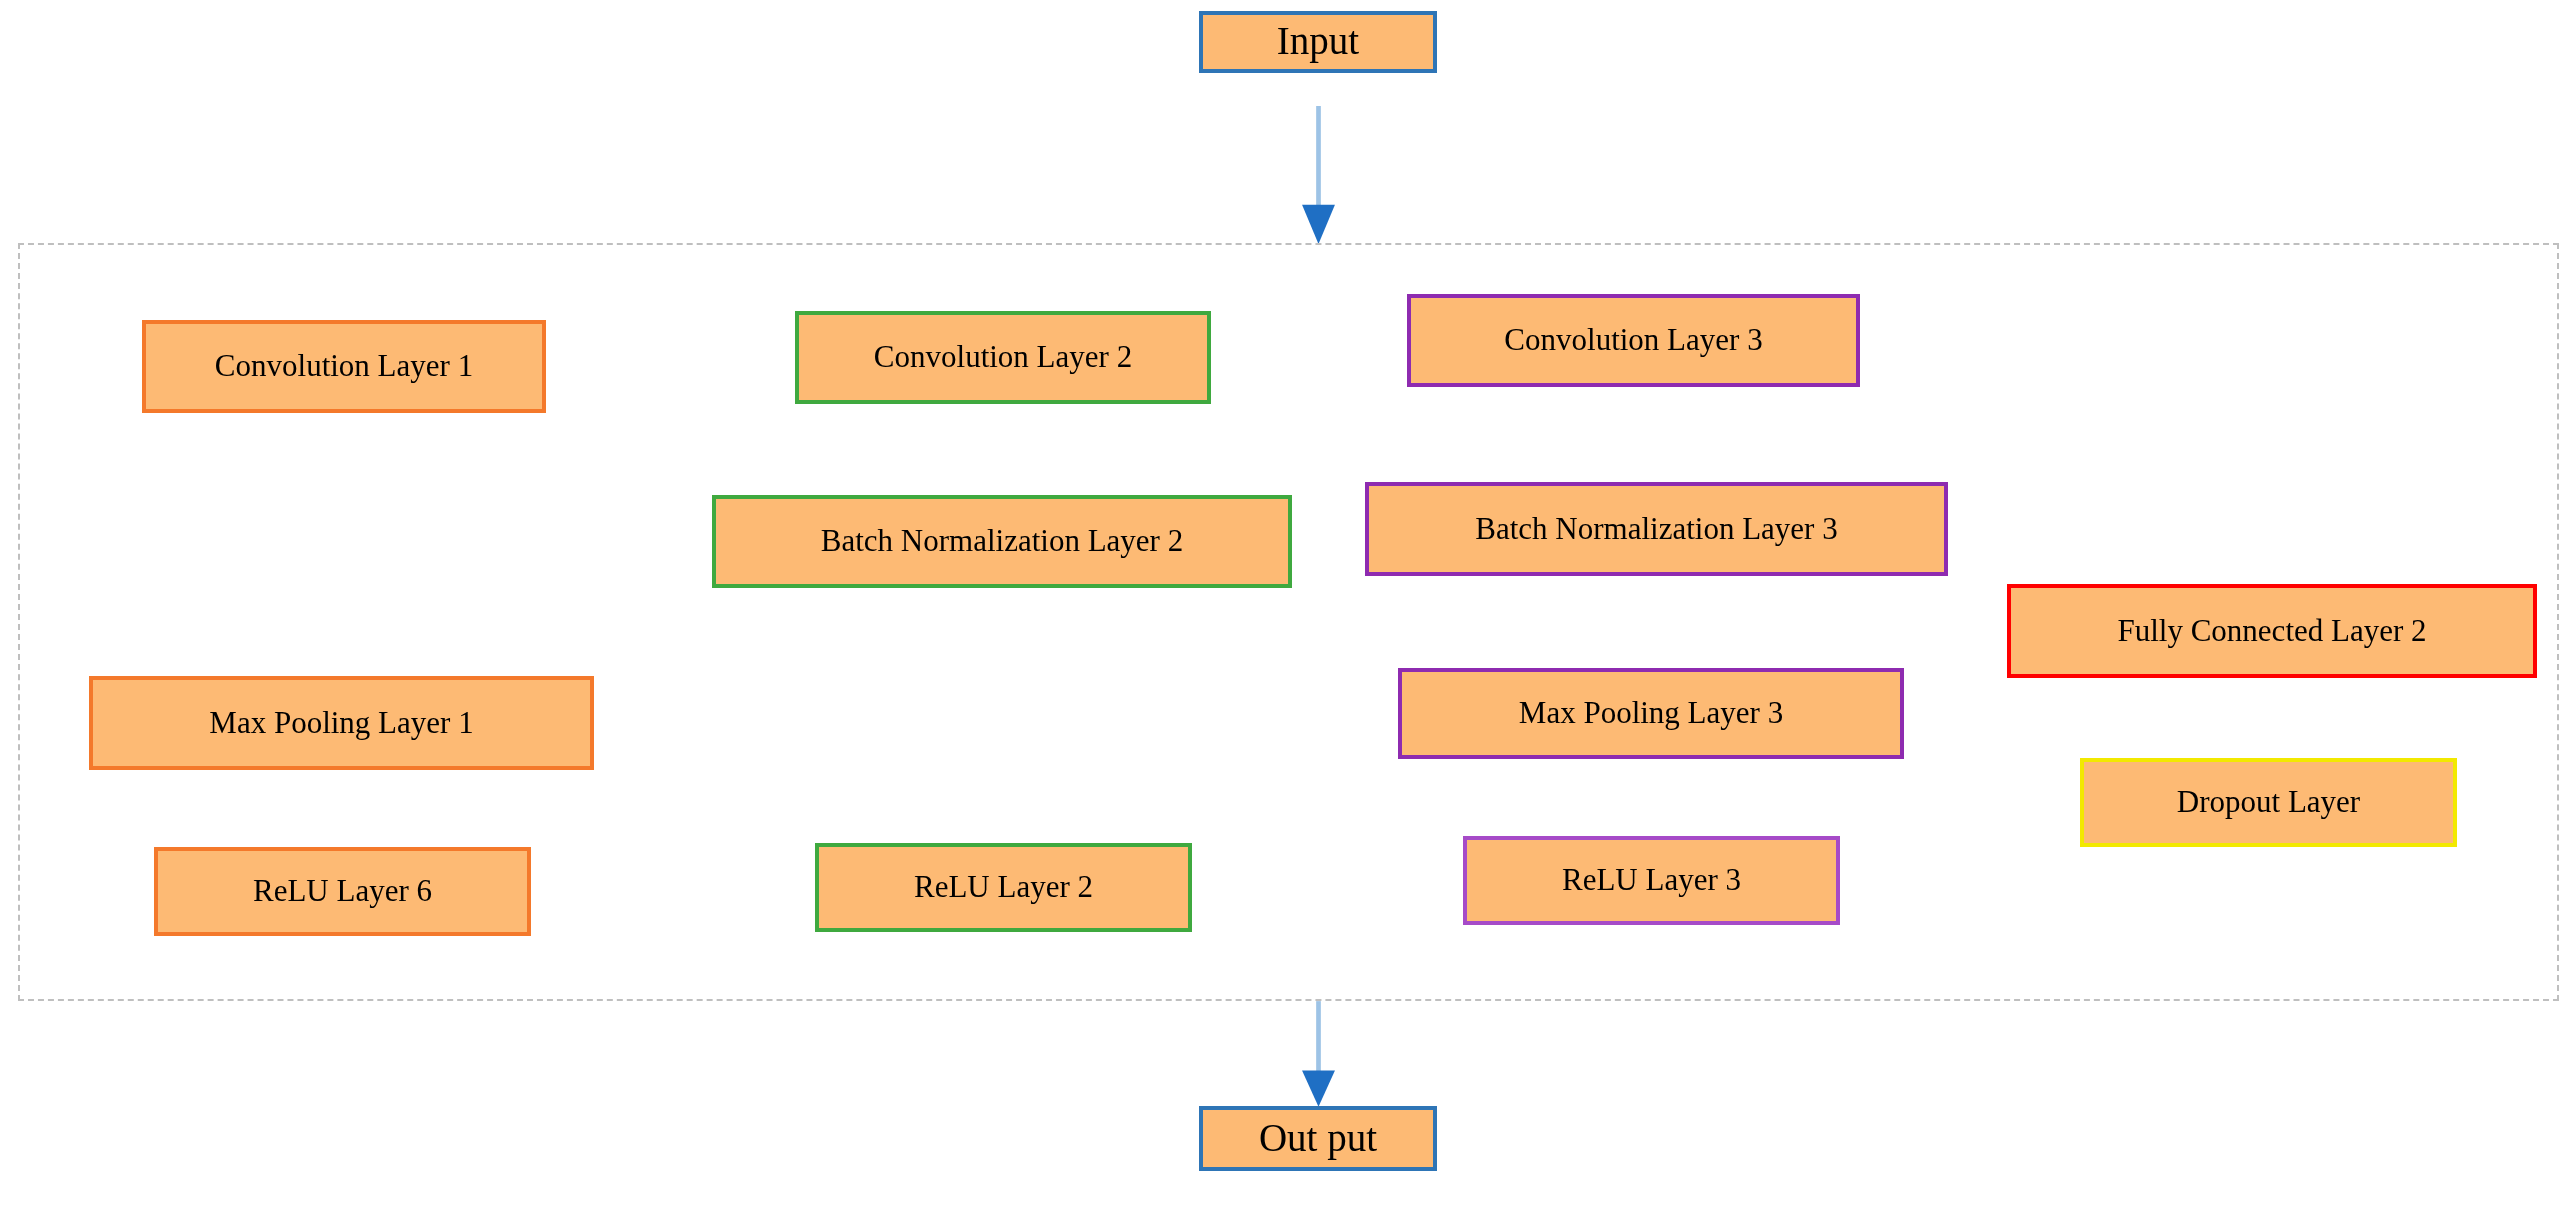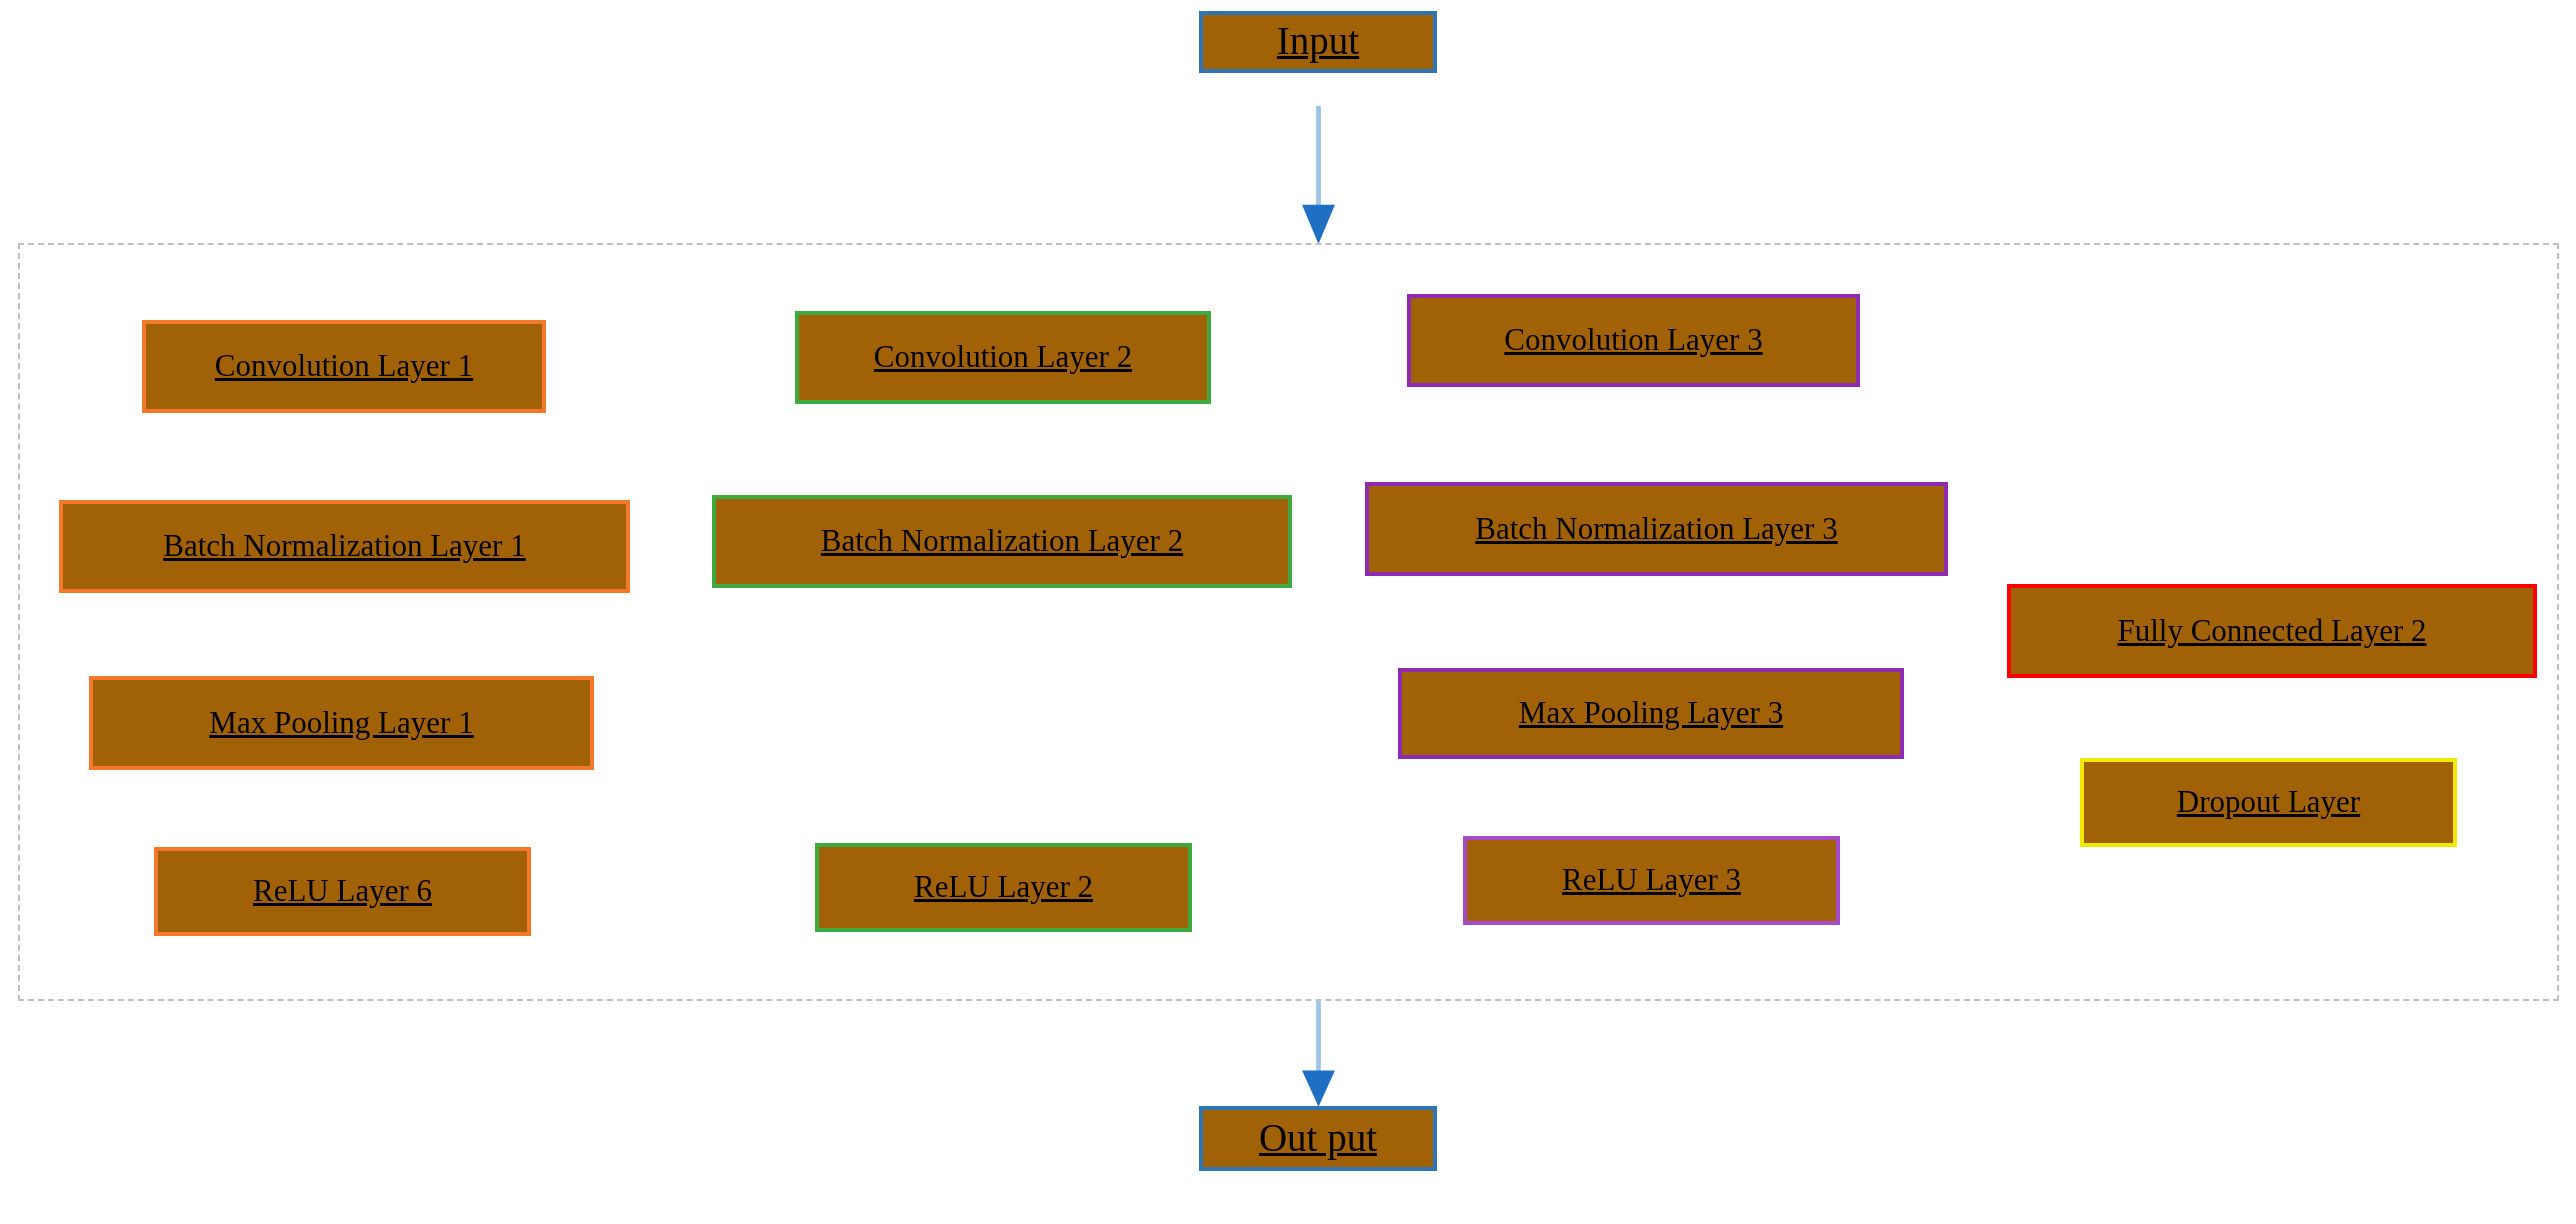--- a/index.html
+++ b/index.html
@@ -15,29 +15,28 @@
     width: 2576px;
     height: 1224px;
     background: #ffffff;
     overflow: hidden;
   }
 
   
   .node {
     position: absolute;
     box-sizing: border-box;
-    background: #a16207;
+    background: #fdba74;
     display: flex;
     align-items: center;
     justify-content: center;
     text-align: center;
     color: #000000;
     line-height: 1.1;
     white-space: nowrap;
-    text-decoration: underline;
   }
   .node .label {
     display: block;
   }
 
   
   .io-node {
     border: 4.1px solid #2E75B6;
     font-size: 39px;
   }
@@ -83,23 +82,20 @@
     <line x1="40" y1="0" x2="40" y2="180" stroke="#9DC3E6" stroke-width="8"></line>
     <polygon points="12,168 68,168 40,235" fill="#1F6FC4"></polygon>
   </svg>
 
   <div id="group-container"></div>
 
   <div class="node layer-node b-orange" style="left:142px; top:320px; width:404px; height:93px;">
     <span class="label">Convolution Layer 1</span>
   </div>
 
-  <div class="node layer-node b-orange" style="left:59px; top:500px; width:571px; height:93px;">
-    <span class="label">Batch Normalization Layer 1</span>
-  </div>
 
   <div class="node layer-node b-orange" style="left:89px; top:676px; width:505px; height:94px;">
     <span class="label">Max Pooling Layer 1</span>
   </div>
 
   <div class="node layer-node b-orange" style="left:154px; top:847px; width:377px; height:89px;">
     <span class="label">ReLU Layer 6</span>
   </div>
 
   <div class="node layer-node b-green" style="left:795px; top:311px; width:416px; height:93px;">

